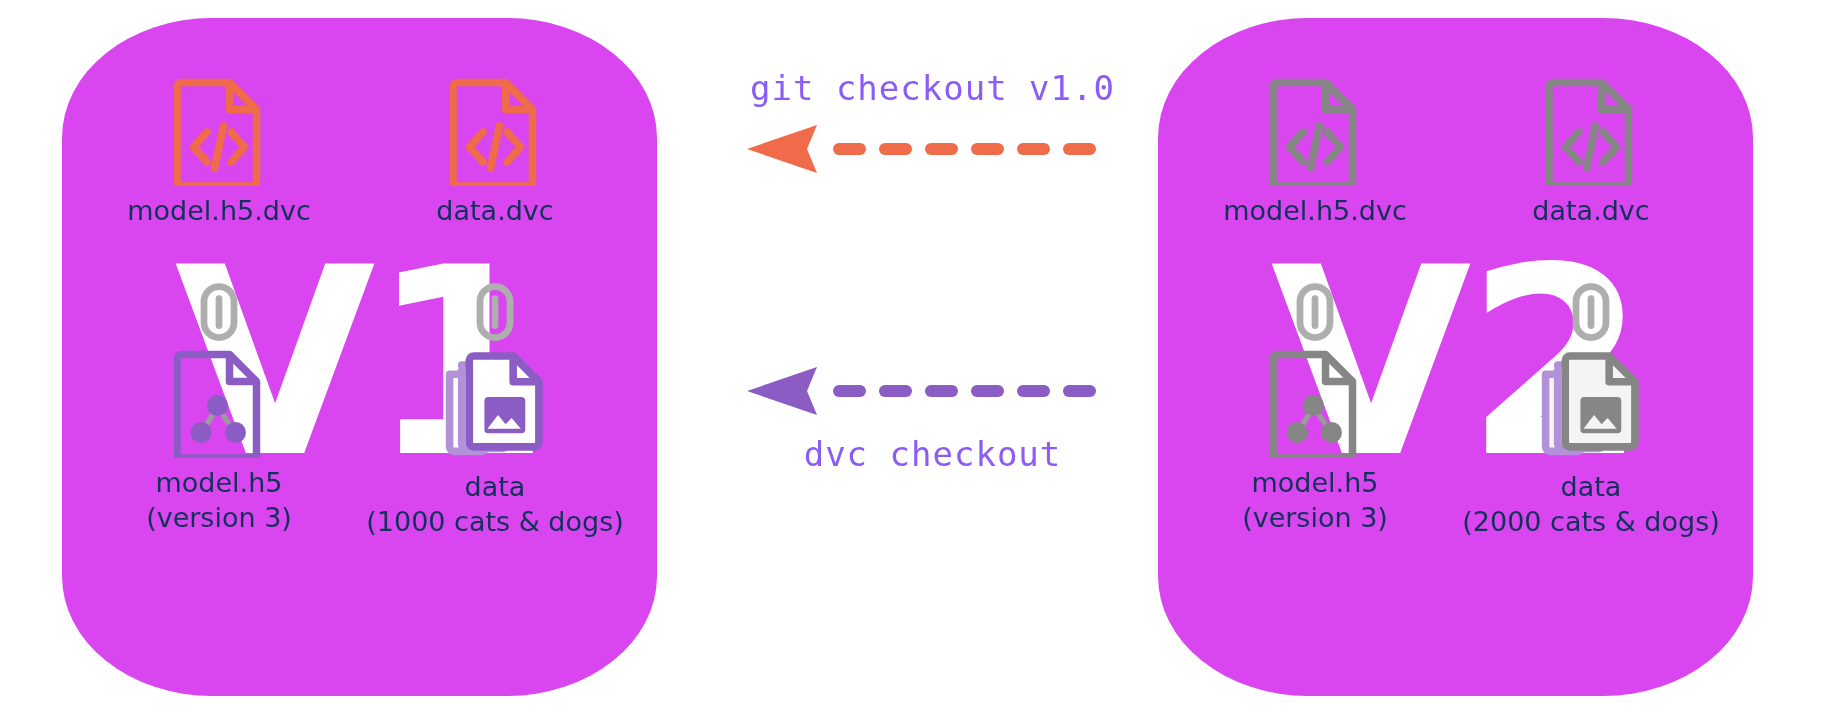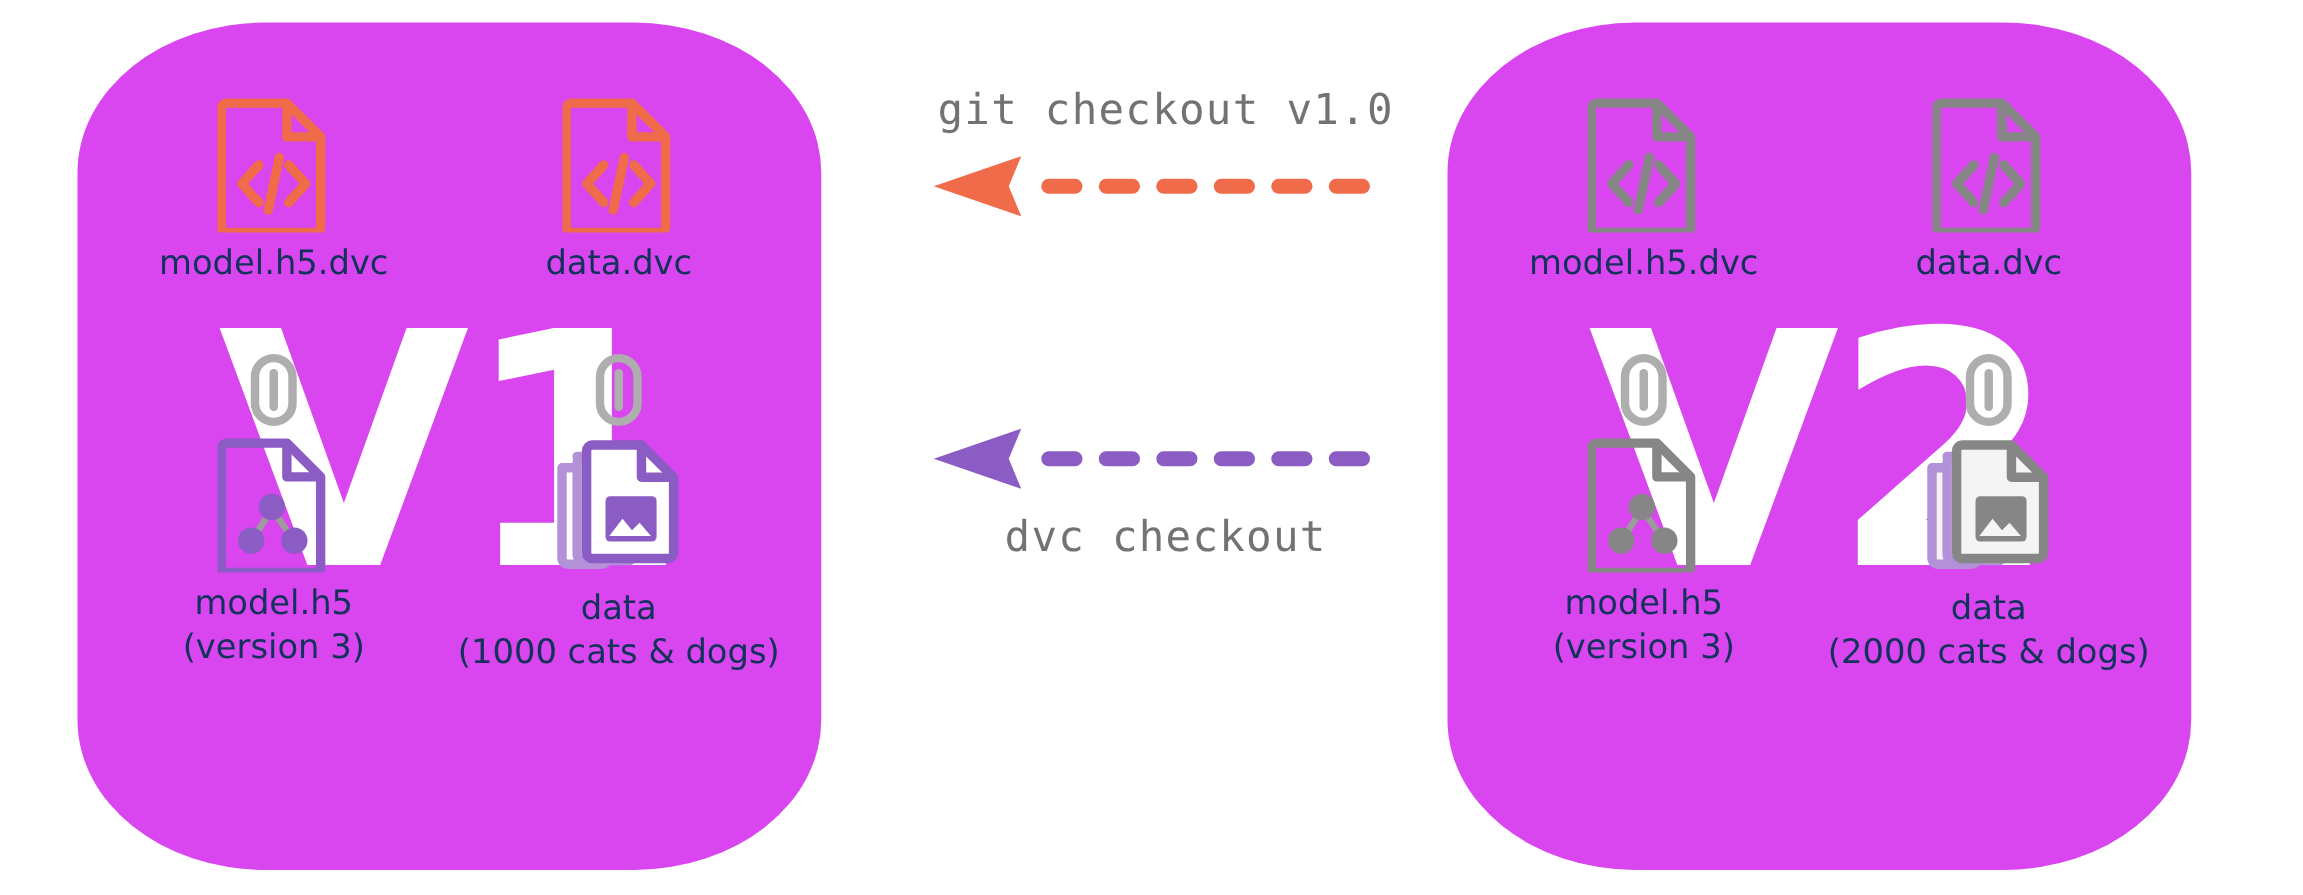--- a/index.html
+++ b/index.html
@@ -99,27 +99,27 @@
   }
   .flow {
     position: absolute;
     left: 0;
     width: 545px;
     display: flex;
     flex-direction: column;
     align-items: center;
   }
   .flow.git  { top: 68px; }
-  .flow.dvc  { top: 340px; align-items: center; }
+  .flow.dvc  { top: 364px; align-items: center; }
 
   .cmd {
     font-family: "DejaVu Sans Mono", monospace;
     font-size: 34px;
     letter-spacing: 1px;
-    color: #737373;
+    color: #8b5cf6;
     white-space: pre;
   }
   .flow.git .cmd  { margin-bottom: 14px; }
   .flow.dvc .cmd  { margin-top: 16px; }
 
   .arrow-row {
     display: flex;
     align-items: center;
     justify-content: center;
     width: 100%;

